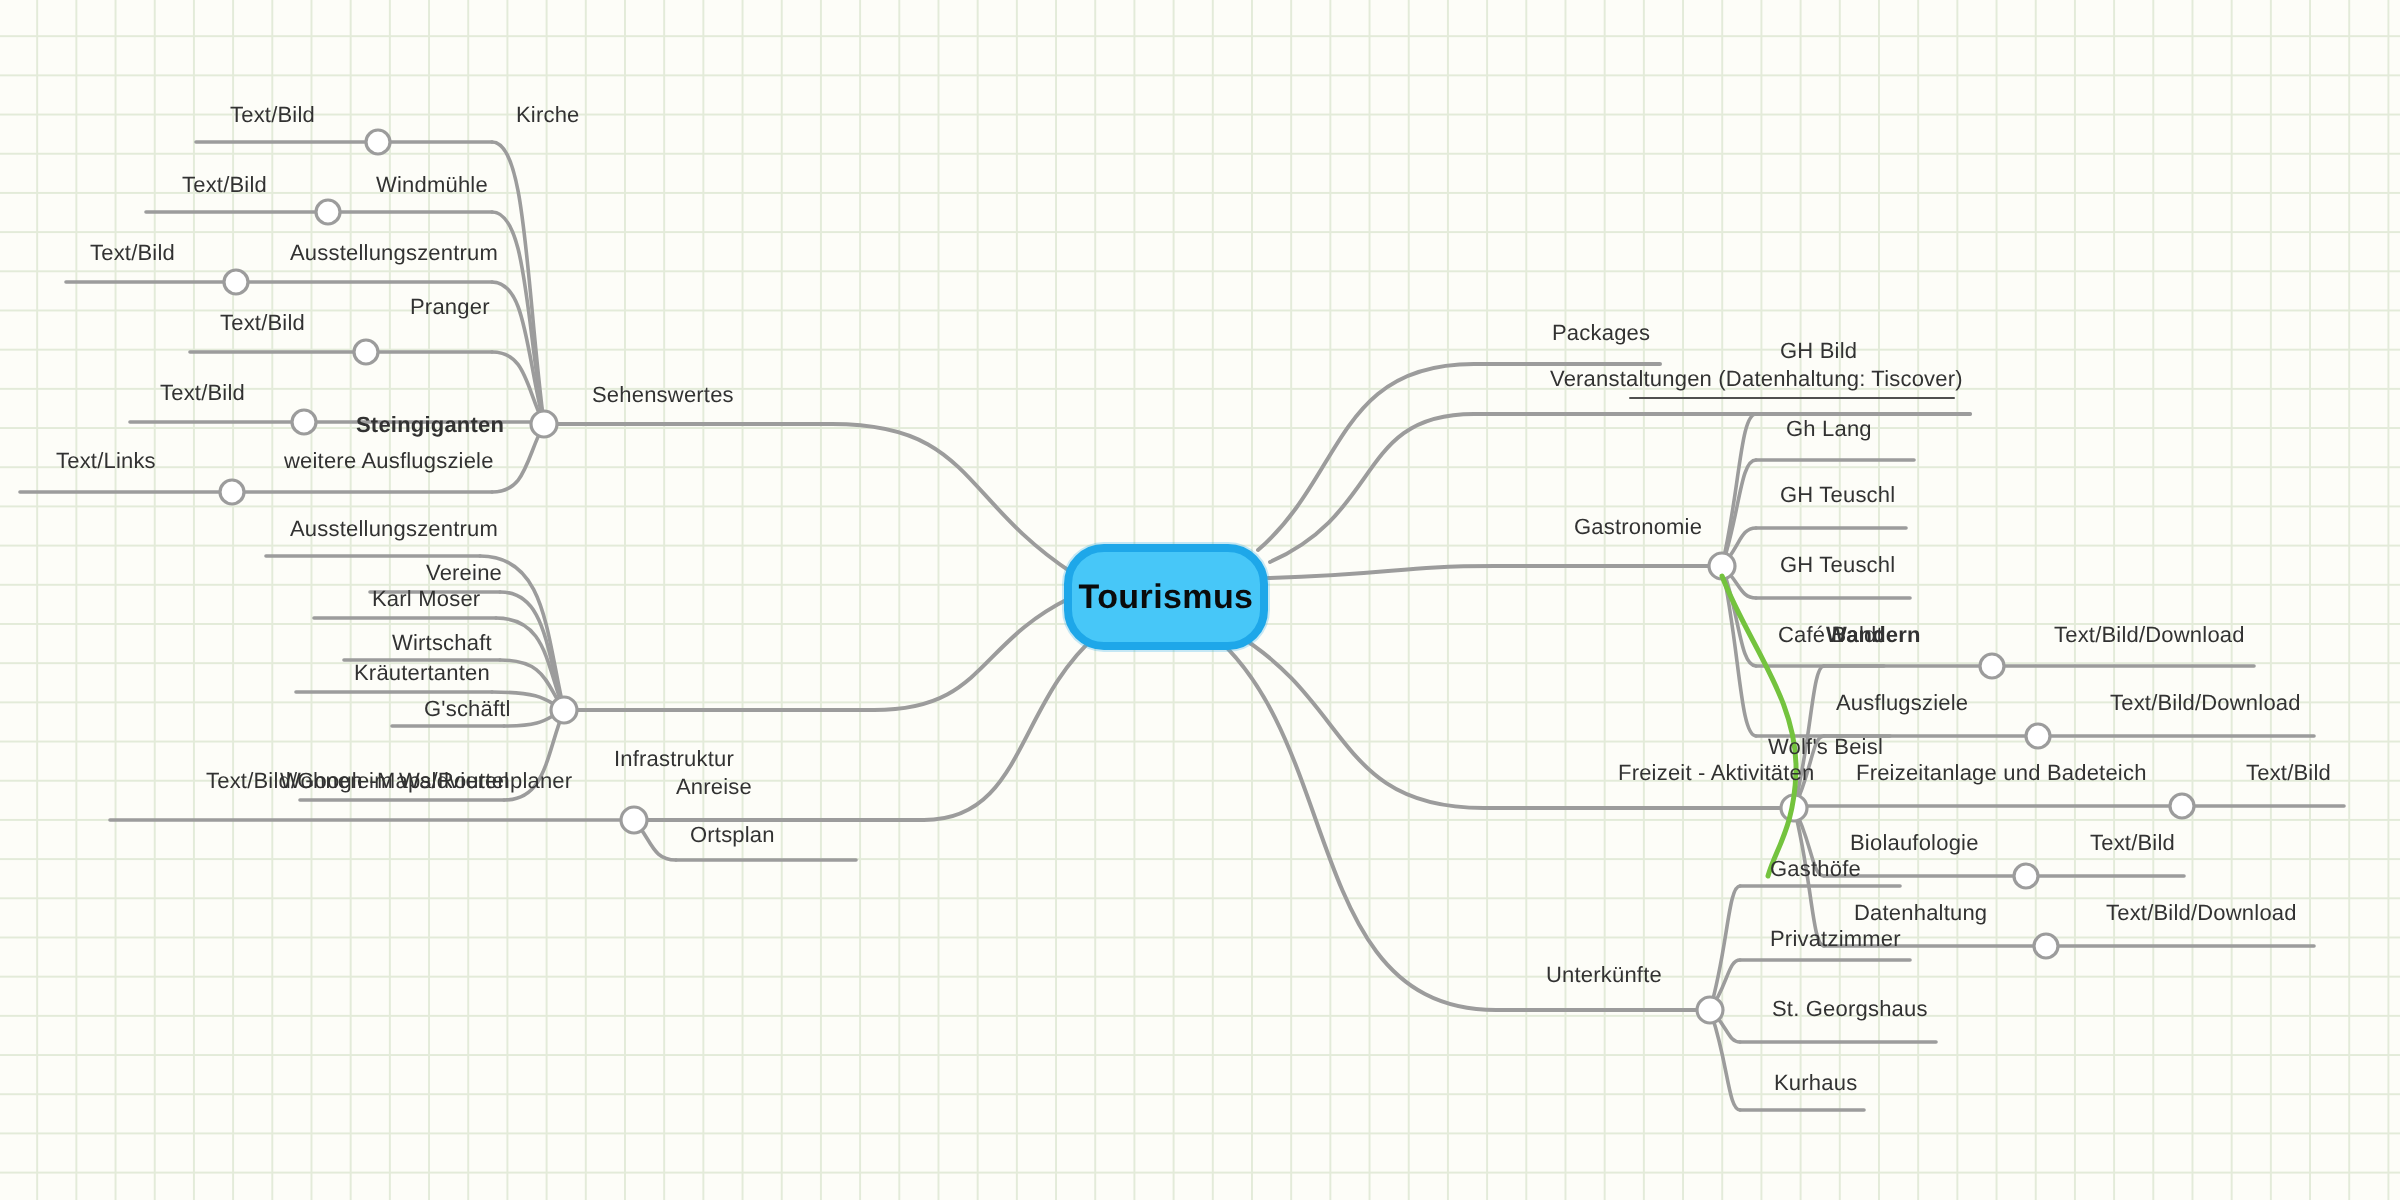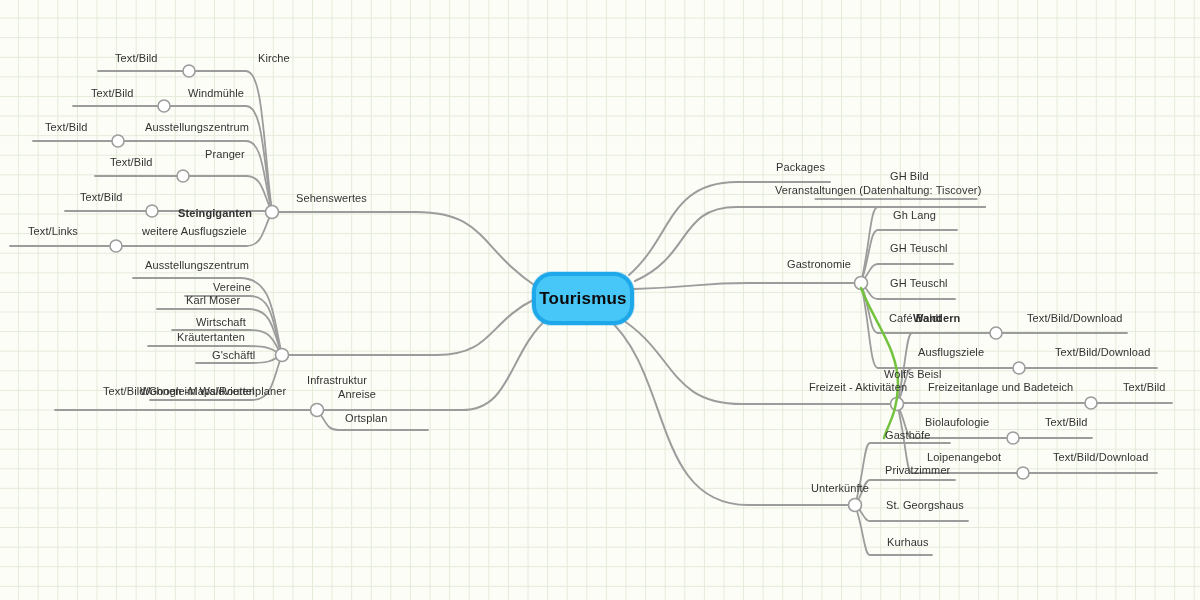--- a/index.html
+++ b/index.html
@@ -173,23 +173,23 @@
       <div class="lbl" style="left: 884px; top: 347px; margin-top: 21px;">Wolf's Beisl</div>
       <div class="lbl" style="left: 773px; top: 381px; padding-left: 36px;">Freizeit - Aktivitäten</div>
       <div class="lbl" style="left: 913px; top: 312px; font-weight: bold;">Wandern</div>
       <div class="lbl" style="left: 1027px; top: 312px;">Text/Bild/Download</div>
       <div class="lbl" style="left: 918px; top: 346px;">Ausflugsziele</div>
       <div class="lbl" style="left: 1055px; top: 346px;">Text/Bild/Download</div>
       <div class="lbl" style="left: 928px; top: 381px;">Freizeitanlage und Badeteich</div>
       <div class="lbl" style="left: 1123px; top: 381px;">Text/Bild</div>
       <div class="lbl" style="left: 925px; top: 416px;">Biolaufologie</div>
       <div class="lbl" style="left: 1045px; top: 416px;">Text/Bild</div>
-      <div class="lbl" style="left: 927px; top: 451px;">Loipenangebot</div>
+      <div class="lbl" style="left: 927px; top: 451px;">Datenhaltung</div>
       <div class="lbl" style="left: 1053px; top: 451px;">Text/Bild/Download</div>
-      <div class="lbl" style="left: 811px; top: 482px;">Unterkünfte</div>
+      <div class="lbl" style="left: 773px; top: 482px;">Unterkünfte</div>
       <div class="lbl" style="left: 885px; top: 429px;">Gasthöfe</div>
       <div class="lbl" style="left: 885px; top: 464px;">Privatzimmer</div>
       <div class="lbl" style="left: 886px; top: 499px;">St. Georgshaus</div>
       <div class="lbl" style="left: 887px; top: 536px;">Kurhaus</div>
     </div>
   <div id="root-node">
     <span class="root-label">Tourismus</span>
   </div>
 </div>
 

